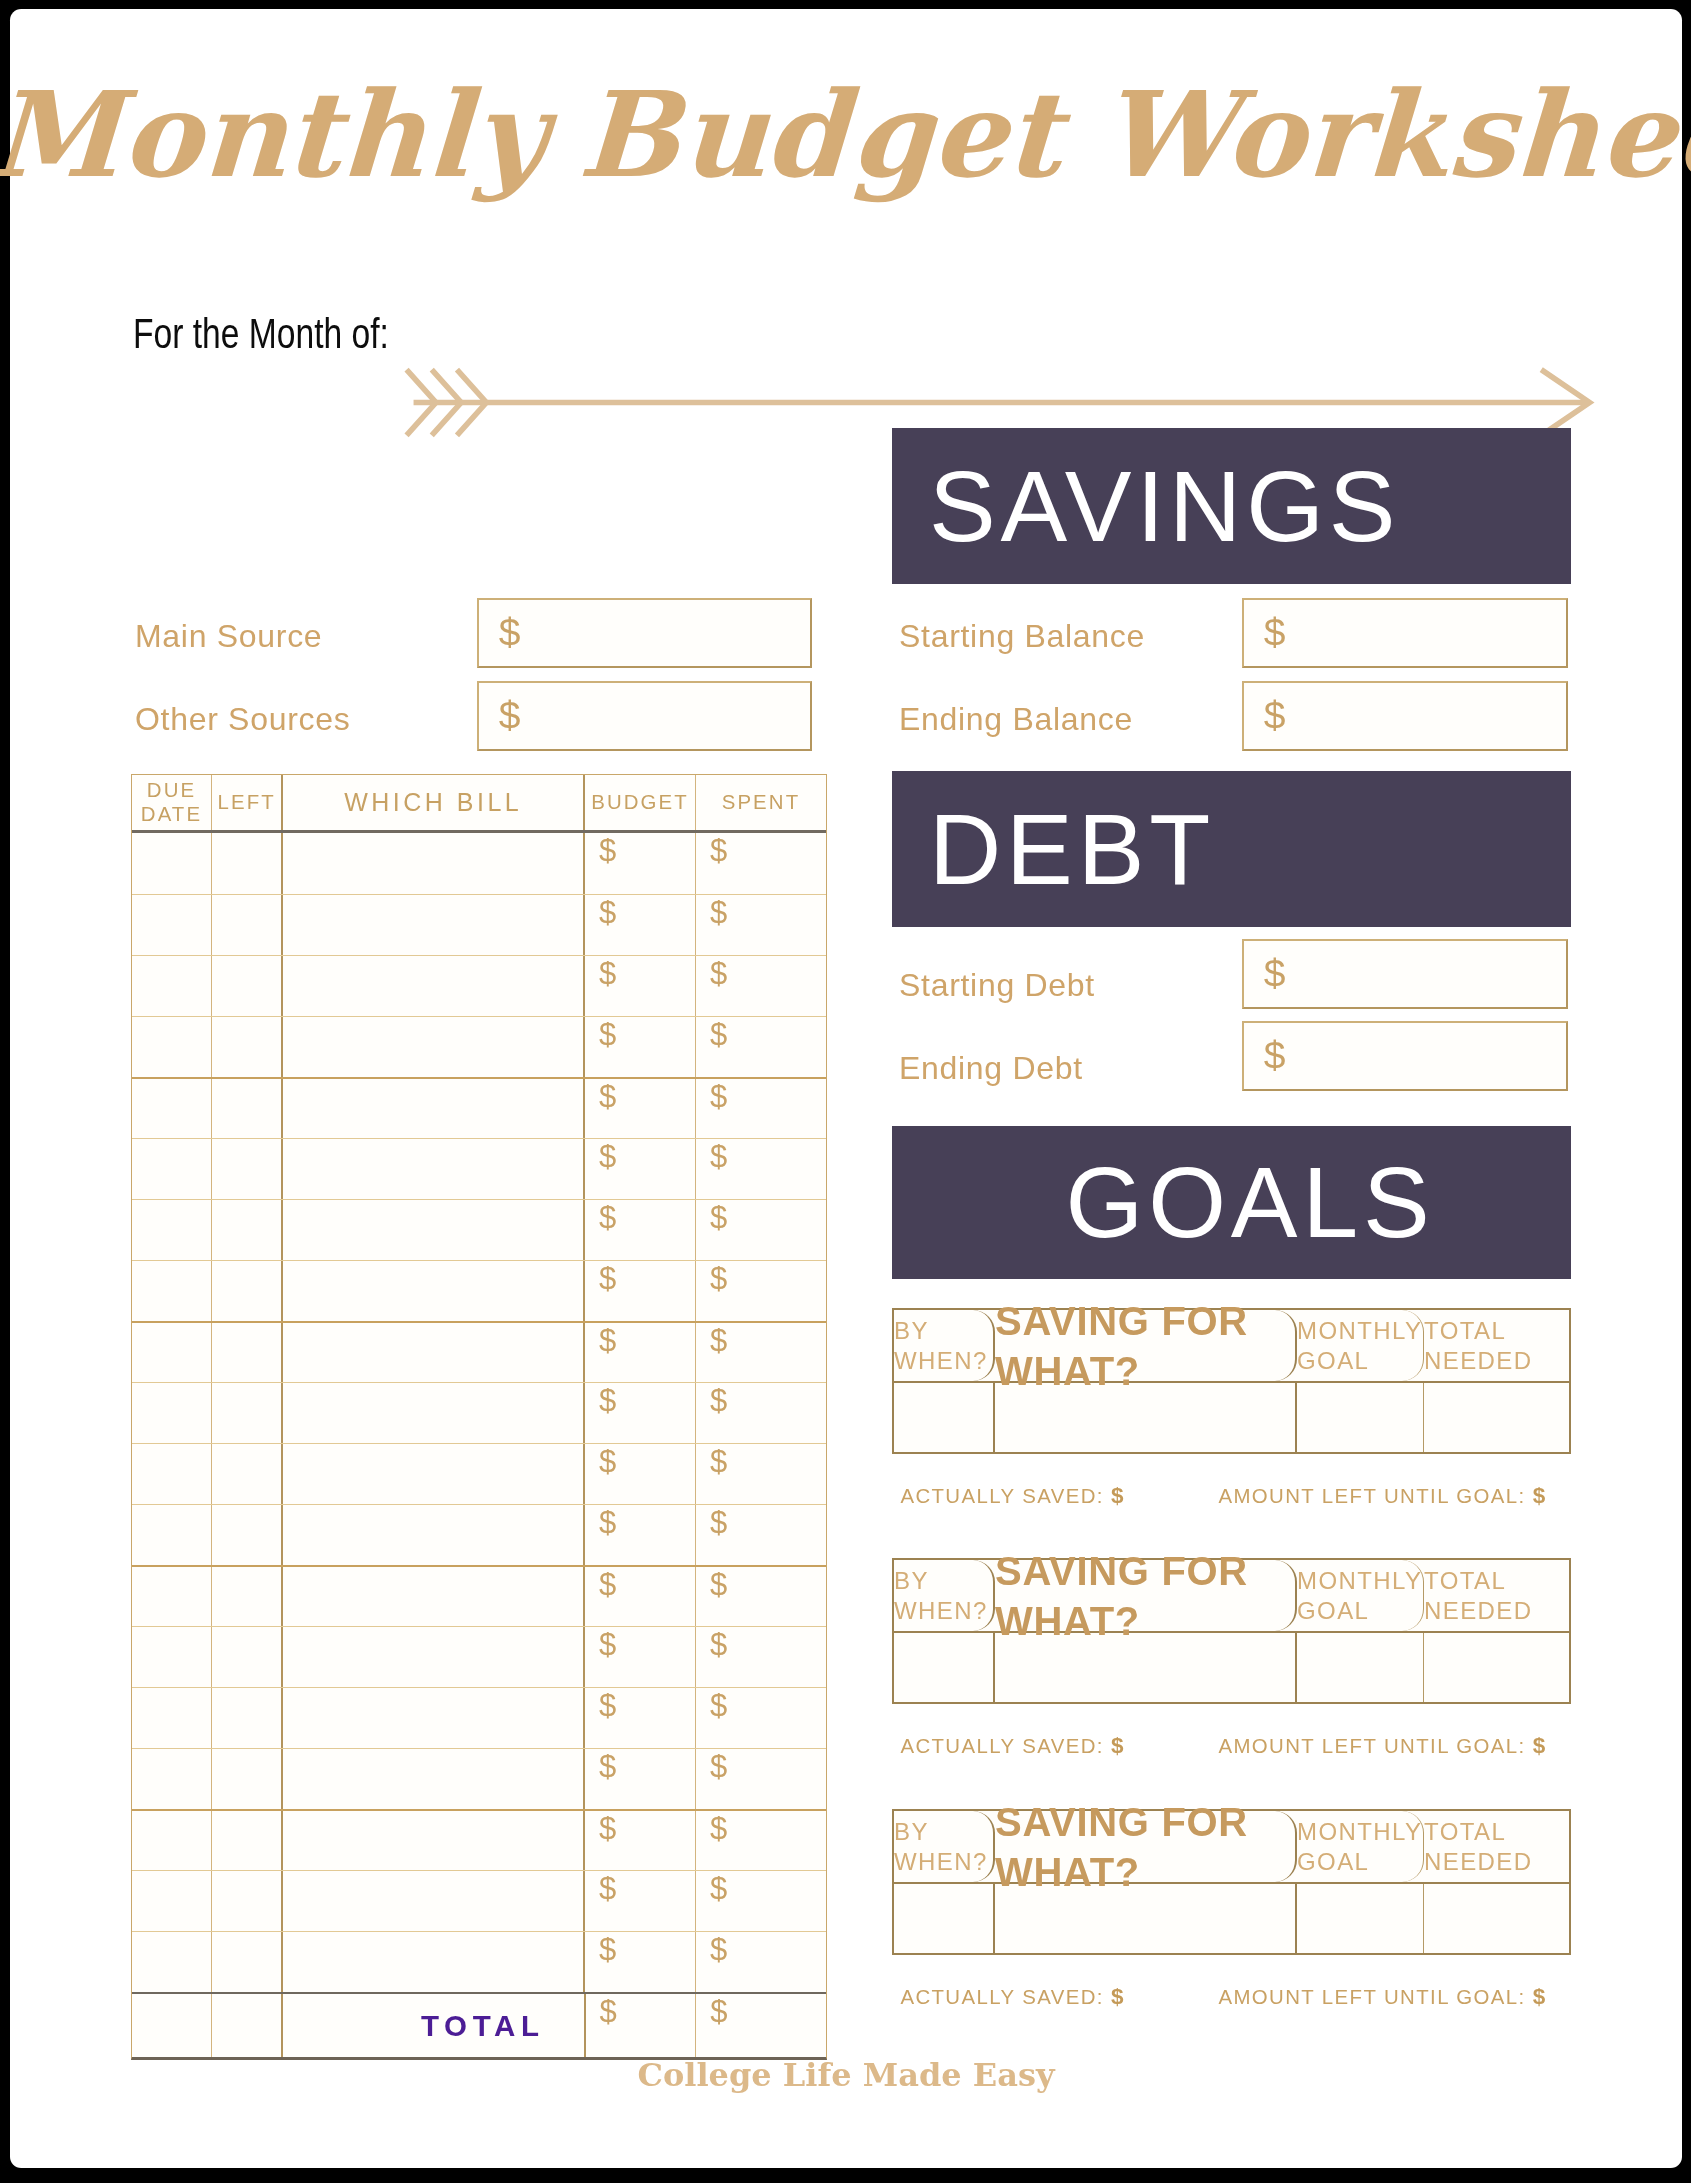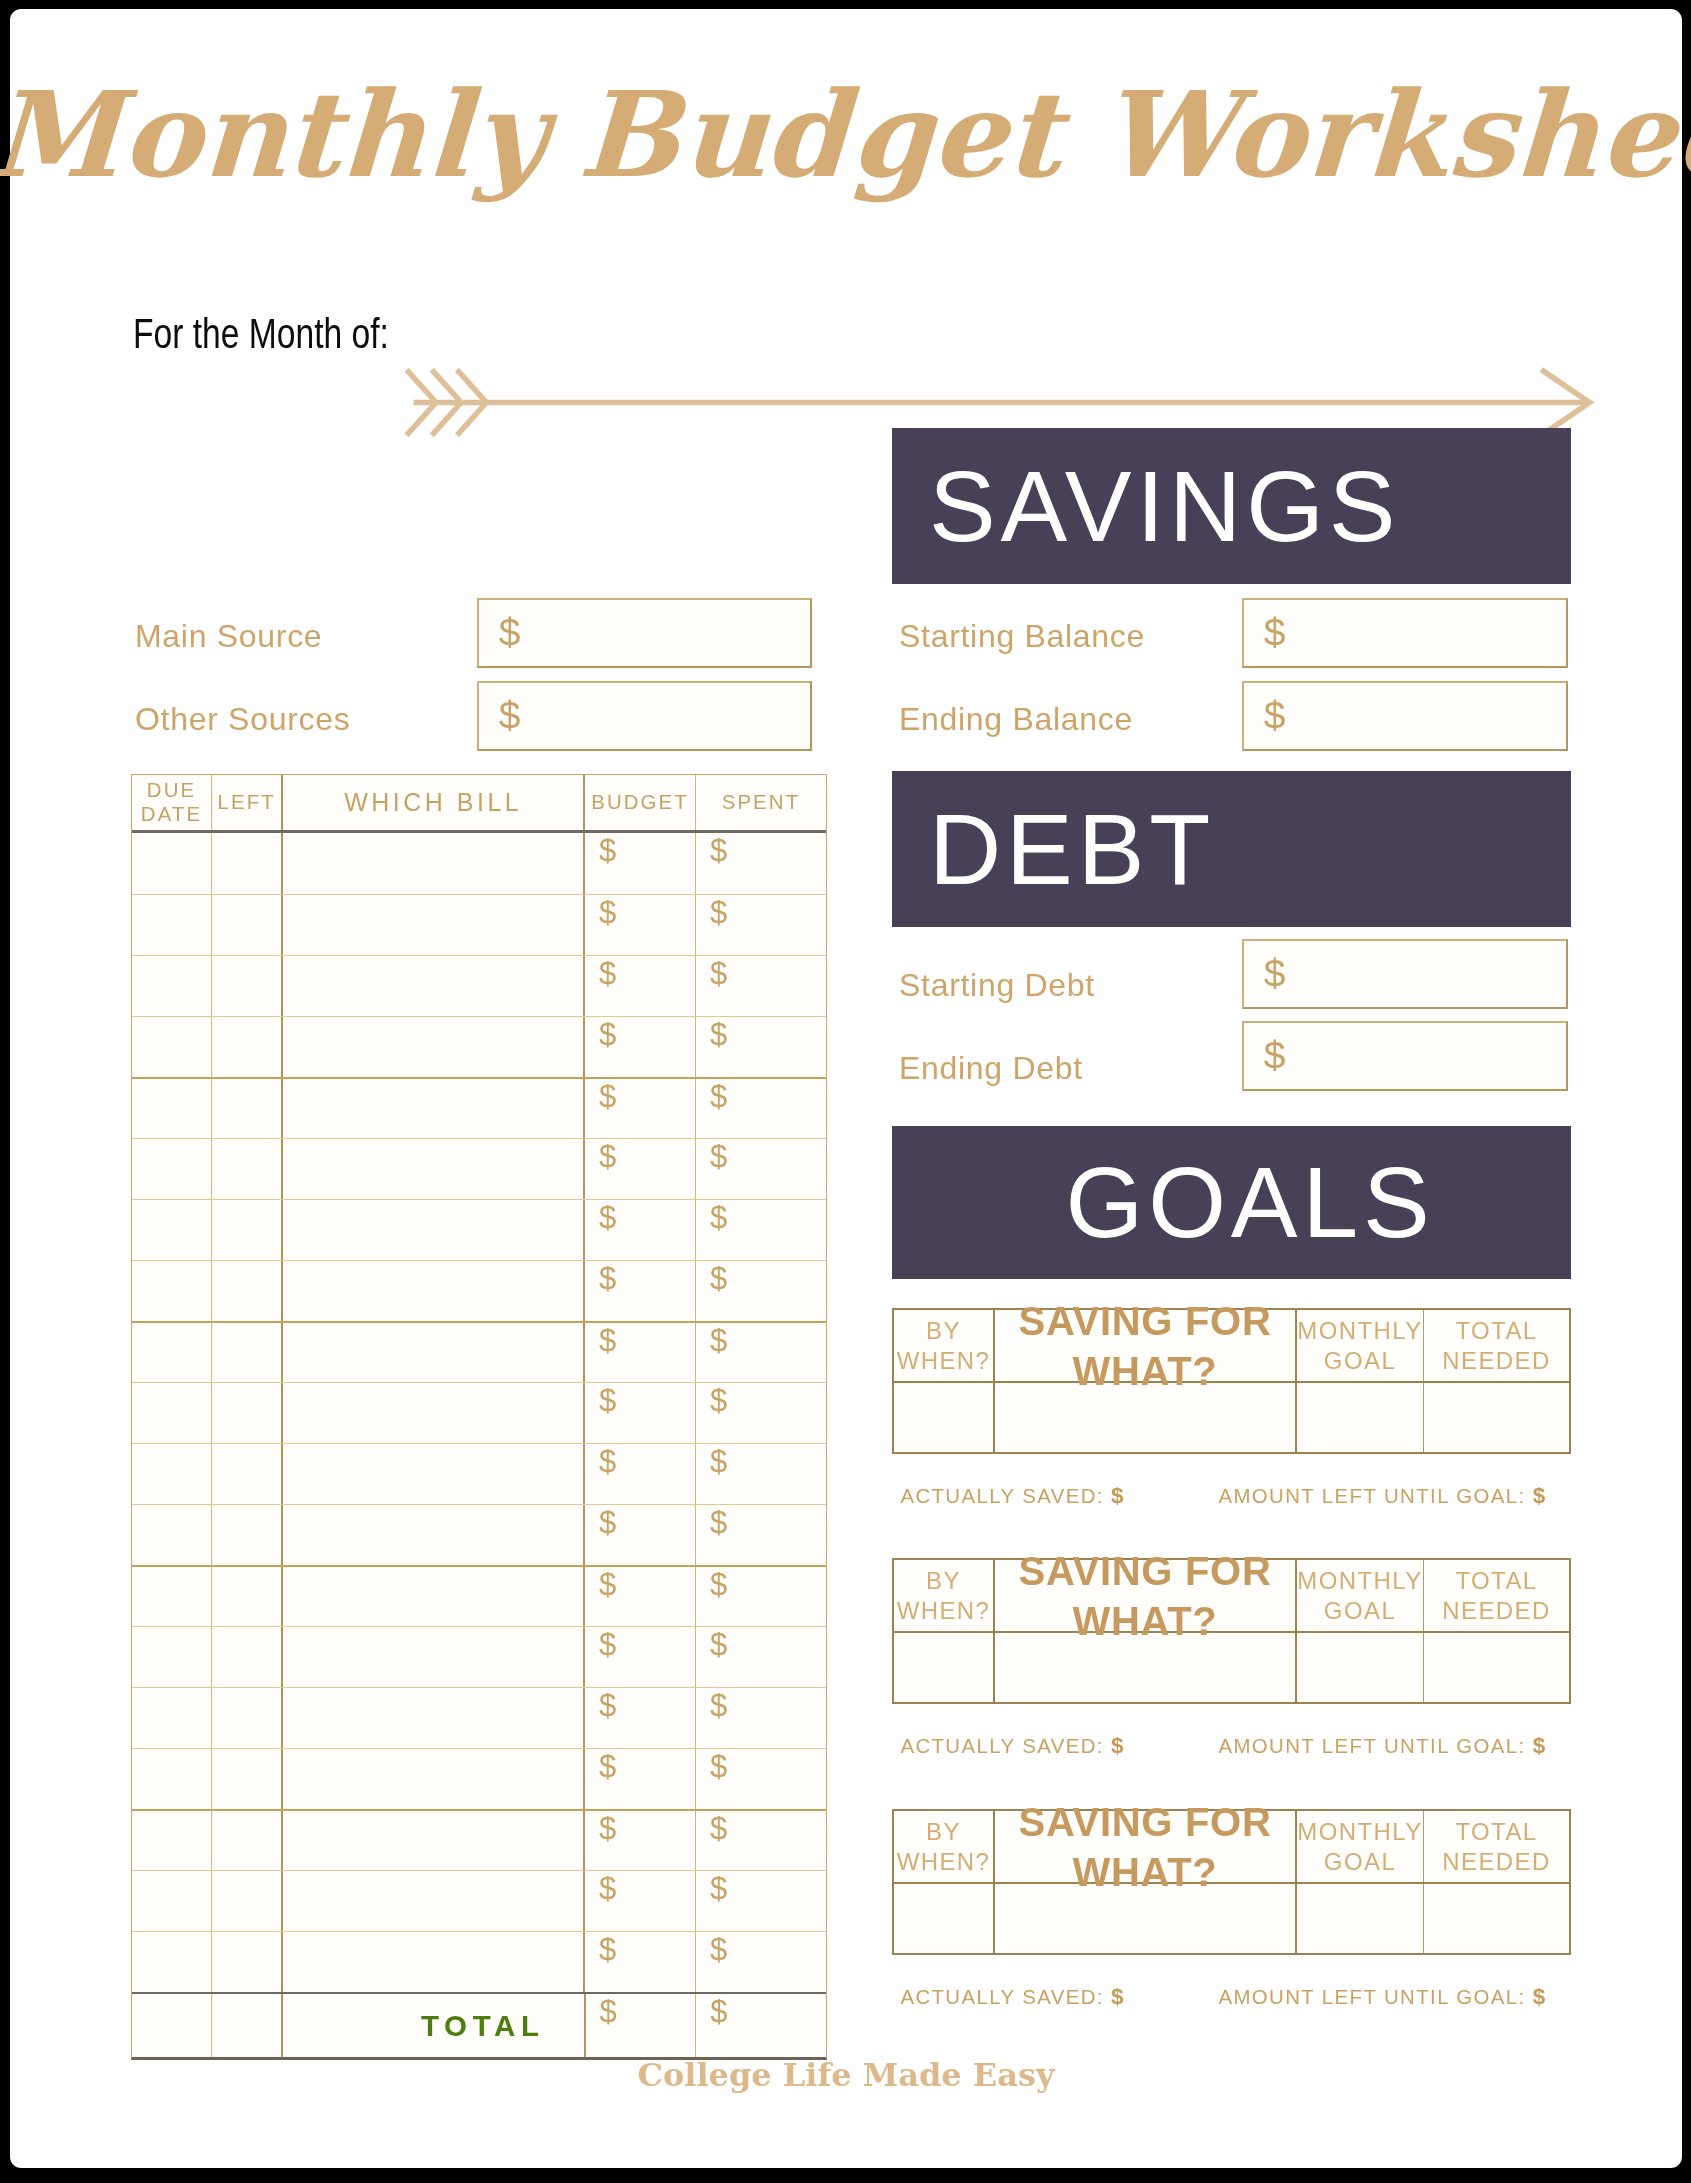--- a/index.html
+++ b/index.html
@@ -46,29 +46,29 @@
   .irow.grp{border-top:2.1px solid #c8a15e;}
   .itotal{display:flex;height:65px;border-top:2.8px solid #6f685e;box-sizing:border-box;align-items:center;}
   .c1,.c2,.c3,.c4,.c5{box-sizing:border-box;height:100%;}
   .c1{width:83px;border-right:1.4px solid #d3b47e;}
   .c2{width:74px;border-right:2.1px solid #b3945c;}
   .c3{width:313px;border-right:2.1px solid #b3945c;}
   .c4{width:115px;border-right:1.4px solid #d3b47e;}
   .c5{width:135px;}
   .cur{font-size:31px;font-weight:300;color:#c9a266;padding:9.8px 0 0 14px;}
   .total-lbl{display:flex;align-items:center;justify-content:flex-end;padding-right:39px;
-             font-size:29.5px;font-weight:bold;letter-spacing:5.6px;color:#4d7c0f;}
+             font-size:29.5px;font-weight:bold;letter-spacing:5.6px;color:#4c1d95;}
 
   
   .gwrap{position:absolute;left:892px;width:679px;height:218px;}
   .gtable{position:absolute;left:0;top:0;width:679px;box-sizing:border-box;
           border:2.1px solid #9c8251;background:#fffefb;}
   .ghead{display:flex;height:73px;border-bottom:2.1px solid #9c8251;box-sizing:border-box;}
-  .ghead .gcell{display:flex;align-items:center;justify-content:center;text-align:center;
-                font-size:24px;letter-spacing:1.4px;color:#d4ad76;line-height:1.25;}
+  .ghead .gcell{display:flex;align-items:center;justify-content:center;text-align:left;
+                font-size:24px;letter-spacing:1.4px;color:#d4ad76;line-height:1.25;border-radius:22px;}
   .ghead .gcell.bold{font-size:40px;font-weight:bold;letter-spacing:0.7px;color:#c69a5e;}
   .grow{display:flex;height:69px;}
   .g1c,.g2c,.g3c,.g4c{box-sizing:border-box;height:100%;}
   .g1c{width:101px;border-right:2.1px solid #9c8251;}
   .g2c{width:302px;border-right:2.1px solid #9c8251;}
   .g3c{width:127px;border-right:1.4px solid #b59a66;}
   .g4c{width:145px;}
   .saved{position:absolute;left:8.4px;top:175px;width:670px;height:28px;
          font-size:20.4px;letter-spacing:1.4px;color:#c9a163;white-space:nowrap;}
   .saved b{font-size:22.5px;color:#c49a58;}

